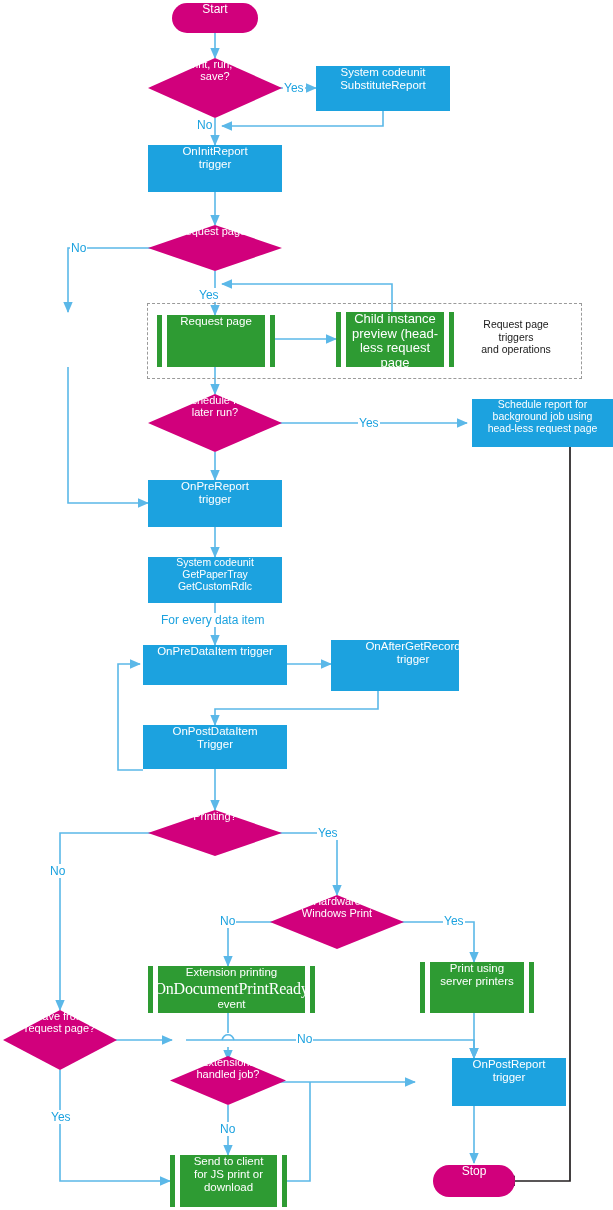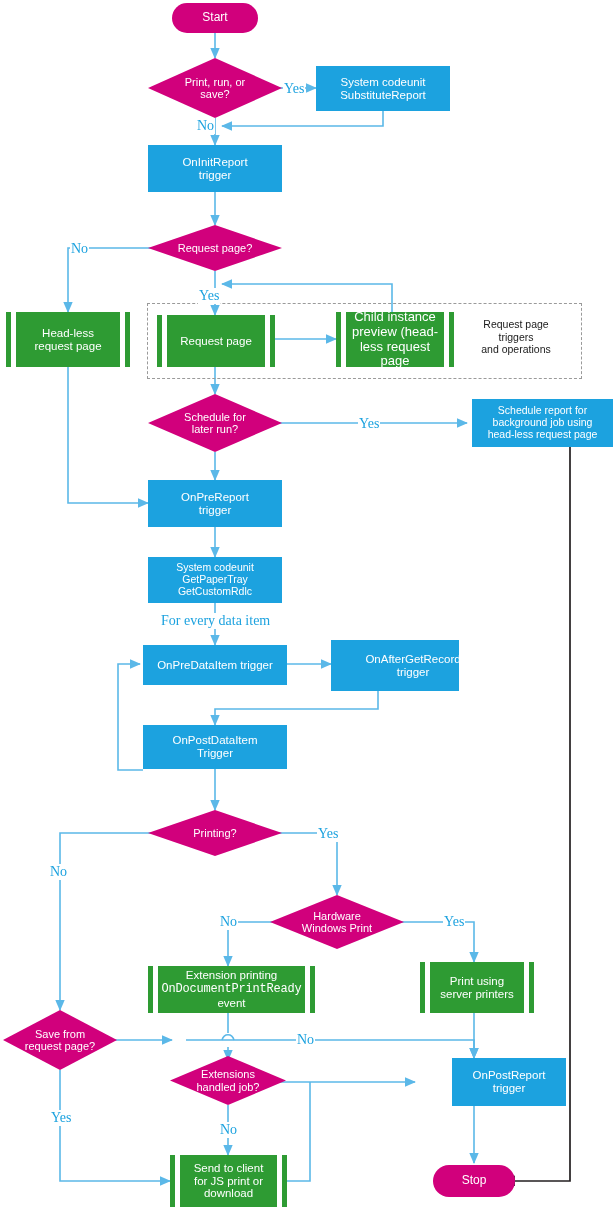--- a/index.html
+++ b/index.html
@@ -1,35 +1,35 @@
 <!DOCTYPE html>
 <html><head>
 <meta charset="utf-8">
 <title>Report Flow Diagram</title>
 <style>
   html,body{margin:0;padding:0;background:#ffffff;}
   body{font-family:"Liberation Sans",sans-serif;}
   #stage{position:relative;width:613px;height:1210px;background:#fff;overflow:hidden;}
   #svgroot{position:absolute;left:0;top:0;width:613px;height:1210px;}
-  .node{position:absolute;box-sizing:border-box;display:flex;align-items:center;
+  .node{position:absolute;box-sizing:border-box;display:flex;
         justify-content:center;text-align:center;color:#ffffff;line-height:1.12;}
   .proc{background:#1CA2DF;font-size:11.5px;}
   .term{background:#D1007C;border-radius:999px;font-size:12px;}
   .dec{font-size:11px;}
   .dec .decshape{position:absolute;left:0;top:0;width:100%;height:100%;
         background:#D1007C;
         clip-path:polygon(50% 0%,100% 50%,50% 100%,0% 50%);}
   .dec .dectext{position:relative;z-index:2;width:130%;}
   .sub{background:#2E9B33;font-size:11.5px;
        border-left:5px solid #2E9B33;border-right:5px solid #2E9B33;
        box-shadow:inset 5px 0 0 0 #ffffff, inset -5px 0 0 0 #ffffff;}
   .sub .subinner{padding:0 9px;width:100%;}
-  .mono{font-family:Liberation Mono, monospace;font-size:12px;letter-spacing:-0.2px;margin-top:40px;}
-  .edgelbl{position:absolute;color:#1CA2DF;font-size:14px;background:#ffffff;
-           padding:0 1px;white-space:nowrap;font-family:Liberation Serif, serif;}
+  .mono{font-family:Liberation Serif, serif;font-size:16px;letter-spacing:-0.2px;margin-top:40px;}
+  .edgelbl{position:absolute;color:#1CA2DF;font-size:12px;background:#ffffff;
+           padding:0 1px;white-space:nowrap;}
   .grouplbl{position:absolute;color:#1a1a1a;font-size:10.5px;text-align:center;
             line-height:1.2;white-space:pre-line;}
   .dashbox{position:absolute;border:1.4px dashed #9a9a9a;box-sizing:border-box;}
 </style>
 </head>
 <body>
 
 <div id="stage">
 
   <svg id="svgroot" viewBox="0 0 613 1210" xmlns="http://www.w3.org/2000/svg">
@@ -139,24 +139,20 @@
 trigger</span>
   </div>
 
   <div class="node dec" style="left:148px;top:225px;width:134px;height:46px;">
     <span class="decshape"></span>
     <span class="dectext">Request page?</span>
   </div>
 
   <div class="dashbox" style="left:147px;top:303px;width:435px;height:76px;"></div>
 
-  <div class="node sub" style="left:6px;top:312px;width:124px;height:55px;">
-    <span class="subinner" style="white-space:pre-line">Head-less
-request page</span>
-  </div>
 
   <div class="node sub" style="left:157px;top:315px;width:118px;height:52px;">
     <span class="subinner">Request page</span>
   </div>
 
   <div class="node sub" style="left:336px;top:312px;width:118px;height:55px;font-size:13px;">
     <span class="subinner" style="white-space:pre-line">Child instance
 preview (head-
 less request page</span>
   </div>

